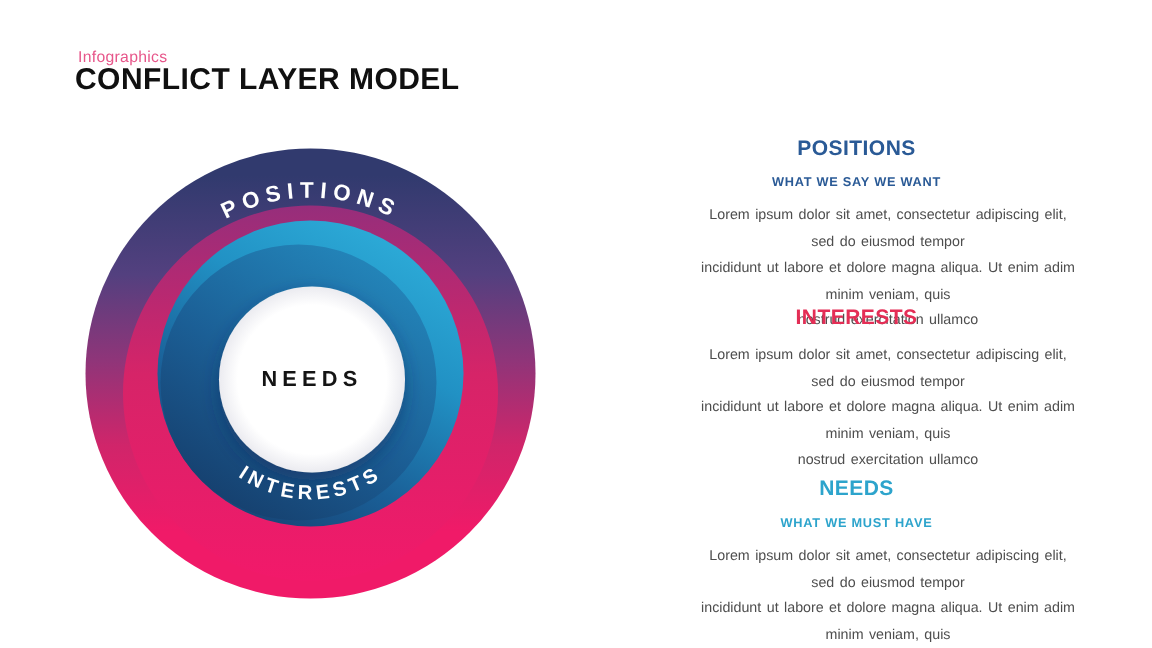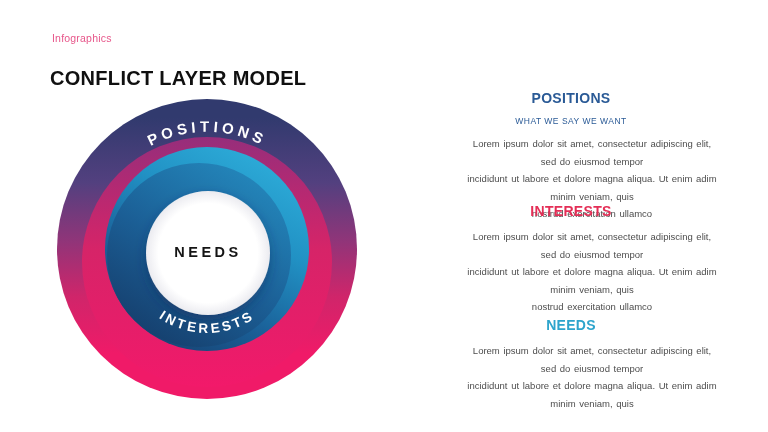--- a/index.html
+++ b/index.html
@@ -6,42 +6,42 @@
   body{
     width:768px;height:432px;position:relative;overflow:hidden;
     background:#ffffff;
     font-family:"Liberation Sans", sans-serif;
   }
   .eyebrow{
     position:absolute;left:52px;top:32px;
     font-size:10.5px;font-weight:400;letter-spacing:0.2px;
   }
   .slide-title{
-    position:absolute;left:50px;top:67px;
+    position:absolute;left:50px;top:42px;
     font-size:20px;font-weight:700;color:#101010;letter-spacing:0.3px;
   }
   .diagram{
     position:absolute;left:49px;top:91px;width:316px;height:316px;
   }
   .ring-label{
     font-weight:700;fill:#ffffff;
     font-family:"Liberation Sans", sans-serif;
   }
   .center-label{
     font-weight:700;
     font-family:"Liberation Sans", sans-serif;
   }
   .section{
     position:absolute;left:424px;width:294px;text-align:center;
   }
   .section-heading{
     font-size:14px;font-weight:700;letter-spacing:0.3px;margin:0;
   }
   .section-sub{
-    margin-top:10px;font-size:8.5px;font-weight:400;letter-spacing:0.5px;
+    margin-top:10px;font-size:8.5px;font-weight:700;letter-spacing:0.5px;
   }
   .section-body{
     margin-top:9px;font-size:9.5px;color:#4d4d4d;line-height:17.5px;word-spacing:1px;margin-left:42px;
   }
   .sec-positions{top:90px;}
   .sec-interests{top:203px;}
   .sec-needs{top:317px;}
 </style>
 </head>
 <body>
@@ -115,18 +115,19 @@
   <h2 class="section-heading" style="color: rgb(228, 46, 86);">INTERESTS</h2>
   <div class="section-body">
     <div>Lorem  ipsum  dolor  sit amet, consectetur  adipiscing elit, sed do eiusmod  tempor</div>
     <div>incididunt  ut labore  et dolore  magna  aliqua.  Ut  enim adim minim veniam, quis</div>
     <div>nostrud  exercitation  ullamco</div>
   </div>
 </div>
 
 <div class="section sec-needs">
   <h2 class="section-heading" style="color: rgb(45, 164, 204);">NEEDS</h2>
+  <div class="section-sub" style="color: rgb(45, 164, 204);">WHAT WE MUST HAVE</div>
   <div class="section-body">
     <div>Lorem  ipsum  dolor  sit amet, consectetur  adipiscing elit, sed do eiusmod  tempor</div>
     <div>incididunt  ut labore  et dolore  magna  aliqua.  Ut  enim adim minim veniam, quis</div>
 
   </div>
 </div>
 
 </body></html>

